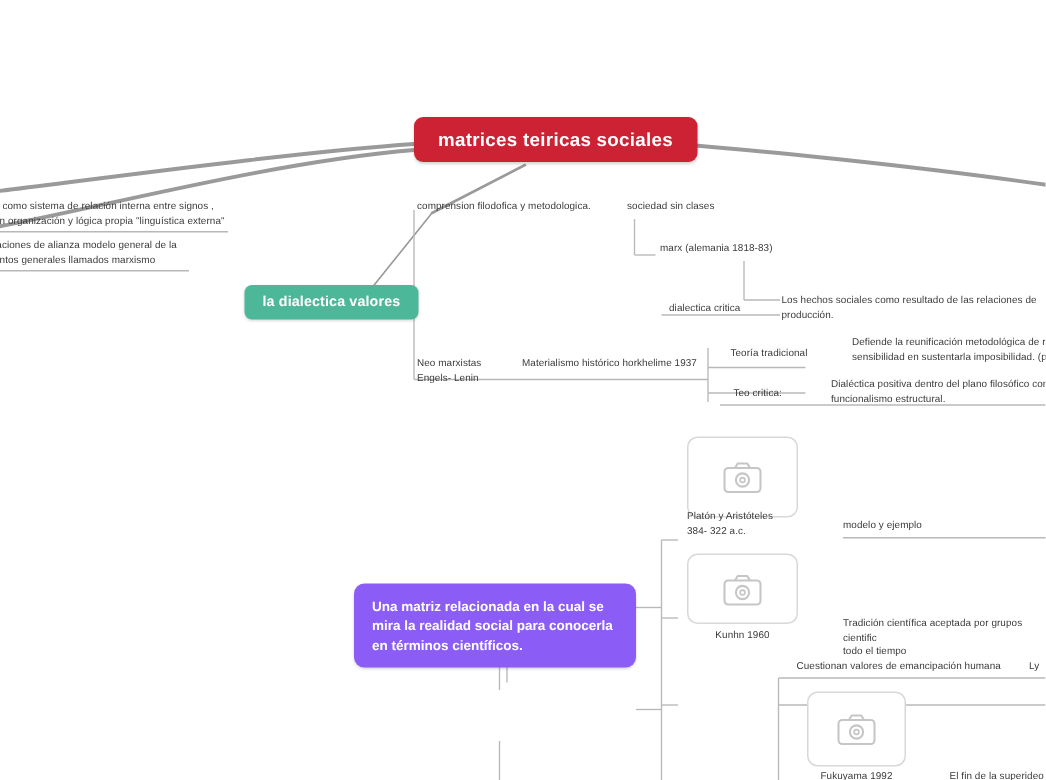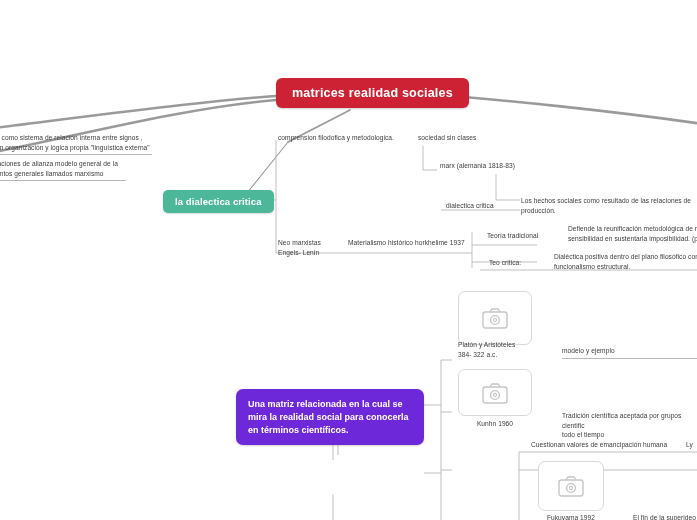--- a/index.html
+++ b/index.html
@@ -21,21 +21,21 @@
     padding:8px 16px;white-space:nowrap;
     box-shadow:0 1px 2px rgba(0,0,0,.18);
   }
   .node-green{
     background:#4db899;color:#ffffff;border-radius:5px;
     font-size:9.5px;font-weight:bold;letter-spacing:.1px;
     padding:6px 12px;white-space:nowrap;
     box-shadow:0 1px 2px rgba(0,0,0,.15);
   }
   .node-dark{
-    background:#6d28d9;color:#ffffff;border-radius:7px;
+    background:#8b5cf6;color:#ffffff;border-radius:7px;
     font-size:9px;font-weight:bold;line-height:1.42;
     padding:9px 12px;
     box-shadow:0 1px 2px rgba(0,0,0,.18);
   }
   
   .node-text{
     color:#3a3a3a;font-size:6.6px;line-height:1.45;
     letter-spacing:.06px;white-space:pre-line;
     border-bottom:1px solid #b8b8b8;
     padding-bottom:2px;
@@ -106,25 +106,25 @@
       <path d="M338,428 L338,455"></path>
       <path d="M333,494 L333,520"></path>
 
       <path d="M519,452 L519,520"></path>
       <path d="M519,452 L697,452"></path>
       <path d="M519,470 L697,470"></path>
     </g>
   </svg>
 
   <div class="node node-root" style="left:276px;top:78px;">
-    <span>matrices realidad sociales</span>
+    <span>matrices teiricas sociales</span>
   </div>
 
   <div class="node node-green" style="left:163px;top:190px;">
-    <span>la dialectica critica</span>
+    <span>la dialectica valores</span>
   </div>
 
   <div class="node node-text" style="left:-4px;top:133px;width:156px;">a  como sistema de relación  interna entre signos ,
 on organización  y lógica propia "linguística externa"</div>
 
   <div class="node node-text" style="left:-4px;top:159px;width:130px;">laciones  de alianza modelo general de la
 entos generales  llamados  marxismo</div>
 
   <div class="node node-text nb" style="left:278px;top:133px;width:120px;">comprension filodofica  y metodologica.</div>
 

